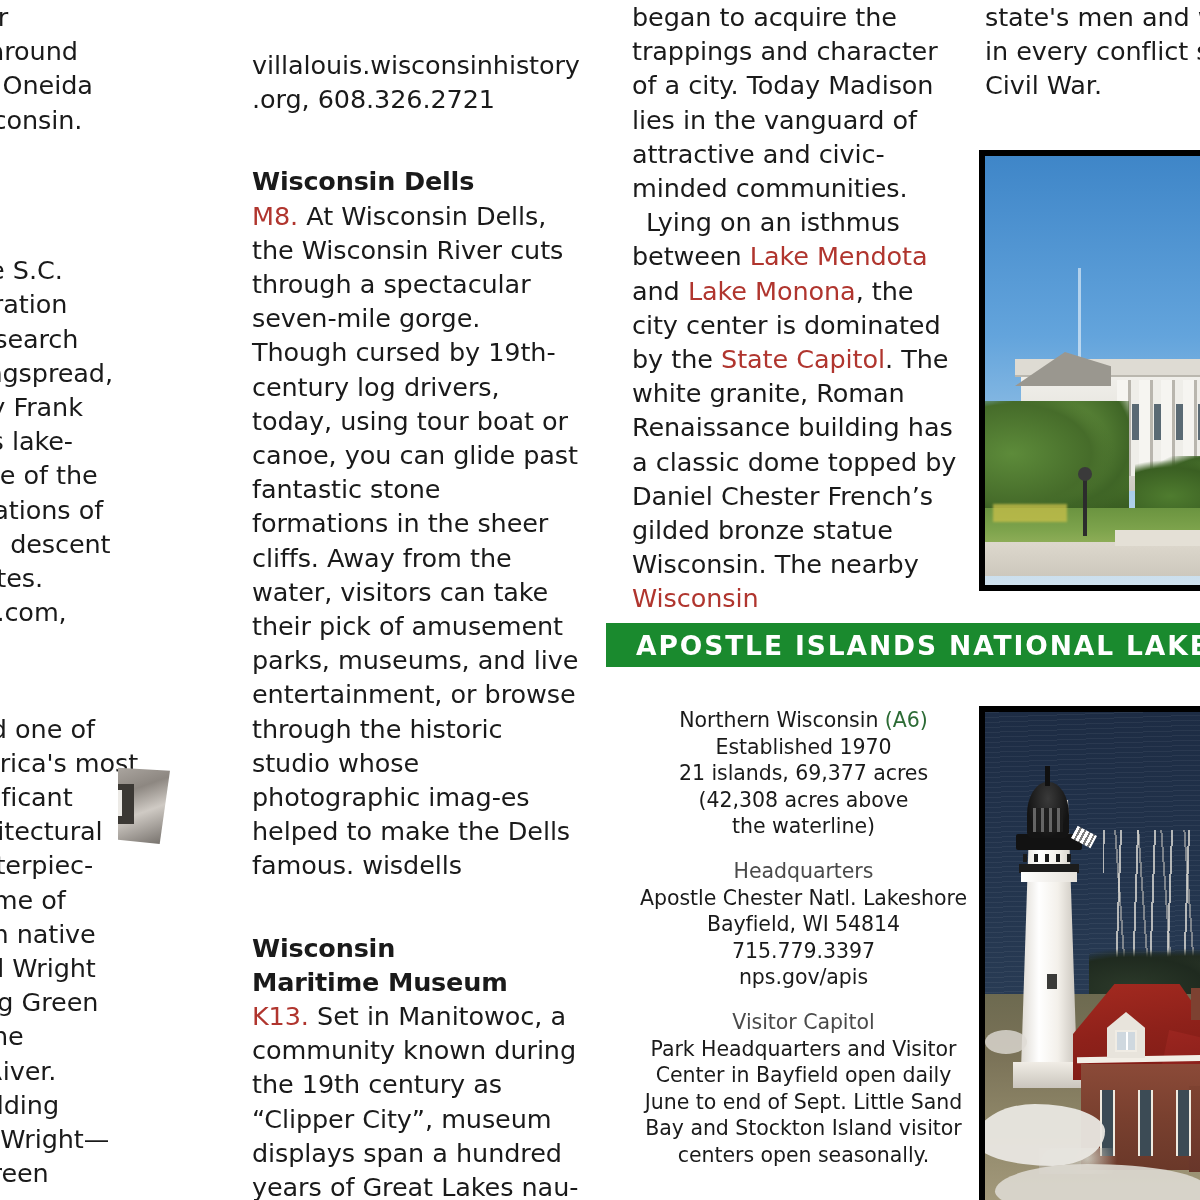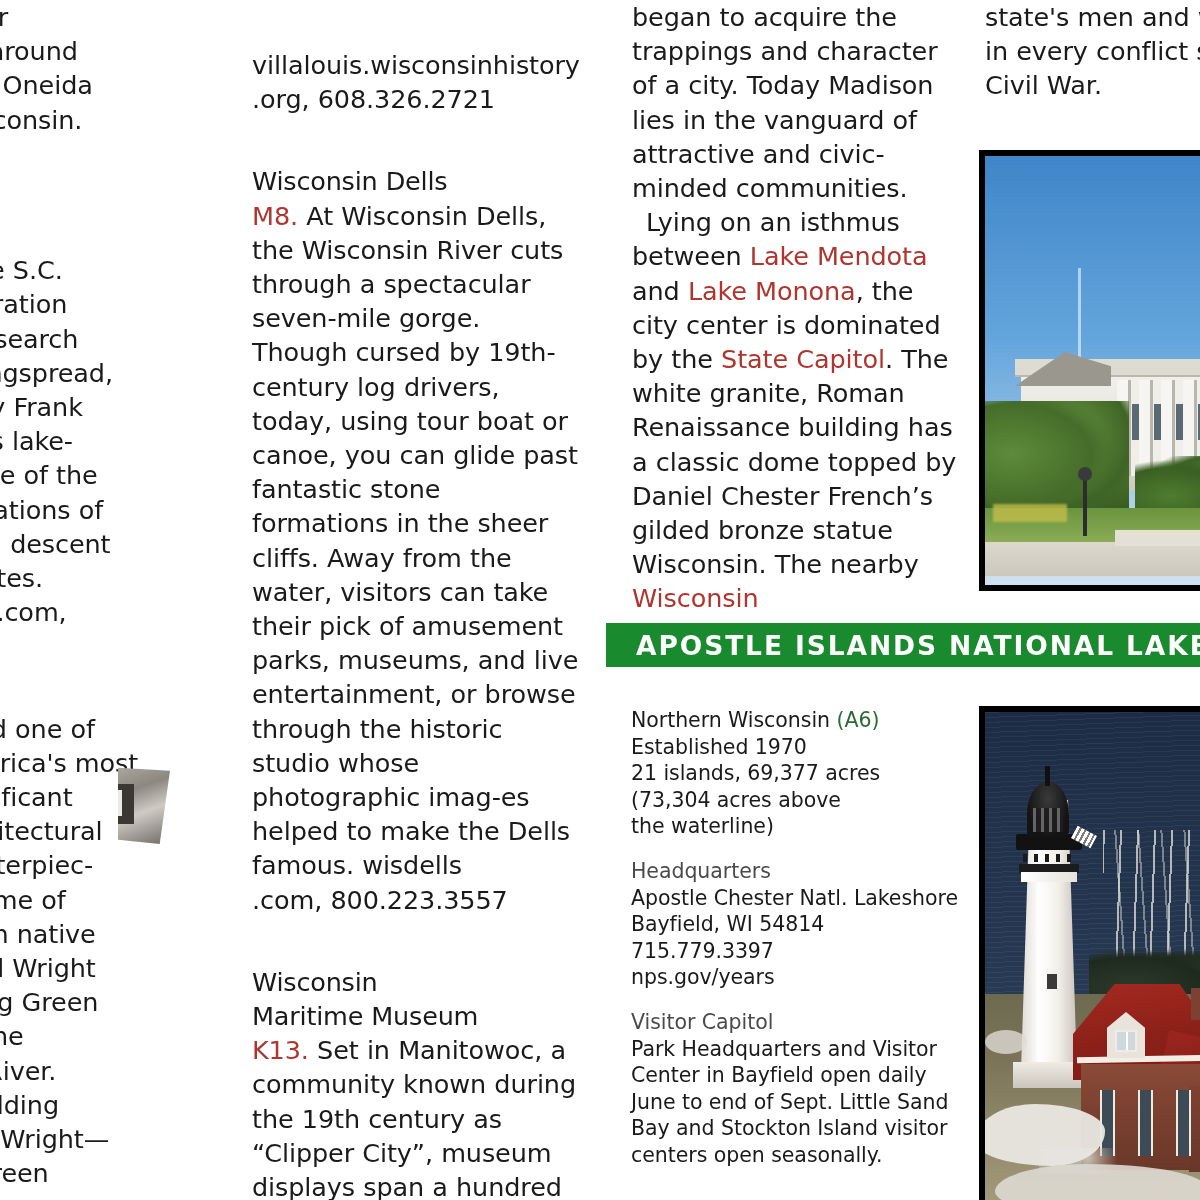--- a/index.html
+++ b/index.html
@@ -35,21 +35,21 @@
   }
 
   .col p {
     margin: 0;
   }
   .spacer-lg { height: 48px; }
 
   .bold { font-weight: normal; }
   .accent { color: #b0352e; }
   .hdr {
-    font-weight: normal;
+    font-weight: bold;
     letter-spacing: -0.2px;
   }
 
   
   #col1 {
     left: -118px;
     width: 350px;
   }
 
   
@@ -133,21 +133,21 @@
   .park-info {
     position: absolute;
     left: 631px;
     top: 707px;
     width: 345px;
     font-size: 20.5px;
     line-height: 26.6px;
     color: #1a1a1a;
     letter-spacing: -0.05px;
   }
-  .park-info p { margin: 0; }
+  .park-info p { margin: 0; text-align: center; }
   .park-info .group { margin-bottom: 18px; }
   .park-info .sub {
     color: #4a4a4a;
   }
   .map-ref { color: #2c6b35; }
 
   
   .photo-frame {
     position: absolute;
     border: 6px solid #000000;
@@ -649,21 +649,20 @@
 
     <div class="spacer-lg"></div>
 
     <p class="bold">villalouis.wisconsinhistory</p>
     <p class="bold">.org, 608.326.2721</p>
 
     <div class="spacer-lg"></div>
 
     <p class="hdr">Wisconsin Dells</p>
     <p><span class="accent">M8.</span> <span>At Wisconsin Dells, the Wisconsin River cuts through a spectacular seven-mile gorge. Though cursed by 19th-century log drivers, today, using tour boat or canoe, you can glide past fantastic stone formations in the sheer cliffs. Away from the water, visitors can take their pick of amusement parks, museums, and live entertainment, or browse through the historic studio whose photographic imag-es helped to make the Dells famous.</span> <span class="bold">wisdells</span></p>
-    <p class="bold">.com, 800.223.3557</p>
 
     <div class="spacer-lg"></div>
 
     <p class="hdr">Wisconsin</p>
     <p class="hdr">Maritime Museum</p>
     <p><span class="accent">K13.</span> <span>Set in Manitowoc, a community known during the 19th century as “Clipper City”, museum displays span a hundred years of Great Lakes nau-</span></p>
   </div>
 
   <div class="col" id="col3">
     <p>began to acquire the trappings and character of a city. Today Madison lies in the vanguard of attractive and civic-minded communities.</p>
@@ -697,29 +696,29 @@
 
   <div class="banner">
     <span class="banner-label">APOSTLE ISLANDS NATIONAL LAKESHORE</span>
   </div>
 
   <div class="park-info">
     <div class="group">
       <p><span>Northern Wisconsin</span> <span class="map-ref">(A6)</span></p>
       <p>Established 1970</p>
       <p>21 islands, 69,377 acres</p>
-      <p>(73,304 acres above</p>
+      <p>(42,308 acres above</p>
       <p>the waterline)</p>
     </div>
     <div class="group">
       <p class="sub">Headquarters</p>
       <p>Apostle Chester Natl. Lakeshore</p>
       <p>Bayfield, WI  54814</p>
       <p>715.779.3397</p>
-      <p>nps.gov/years</p>
+      <p>nps.gov/apis</p>
     </div>
     <div class="group">
       <p class="sub">Visitor Capitol</p>
       <p>Park Headquarters and Visitor Center in Bayfield open daily June to end of Sept. Little Sand Bay and Stockton Island visitor centers open seasonally.</p>
     </div>
 
   </div>
 
   <div class="photo-frame" id="photo-lighthouse">
     <div class="lh-scene">

